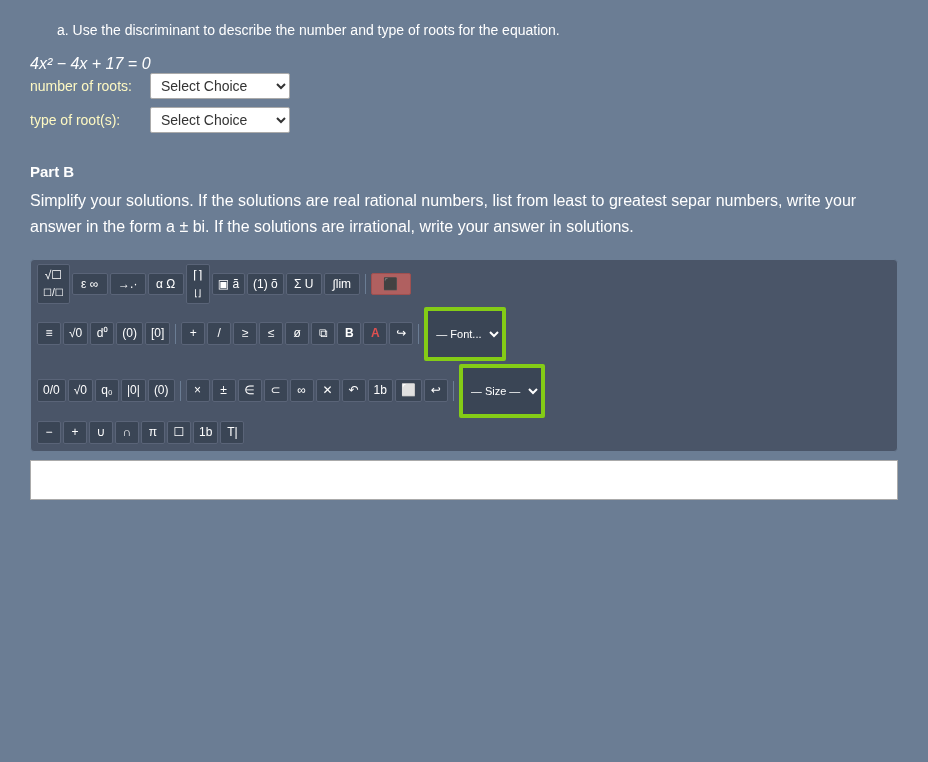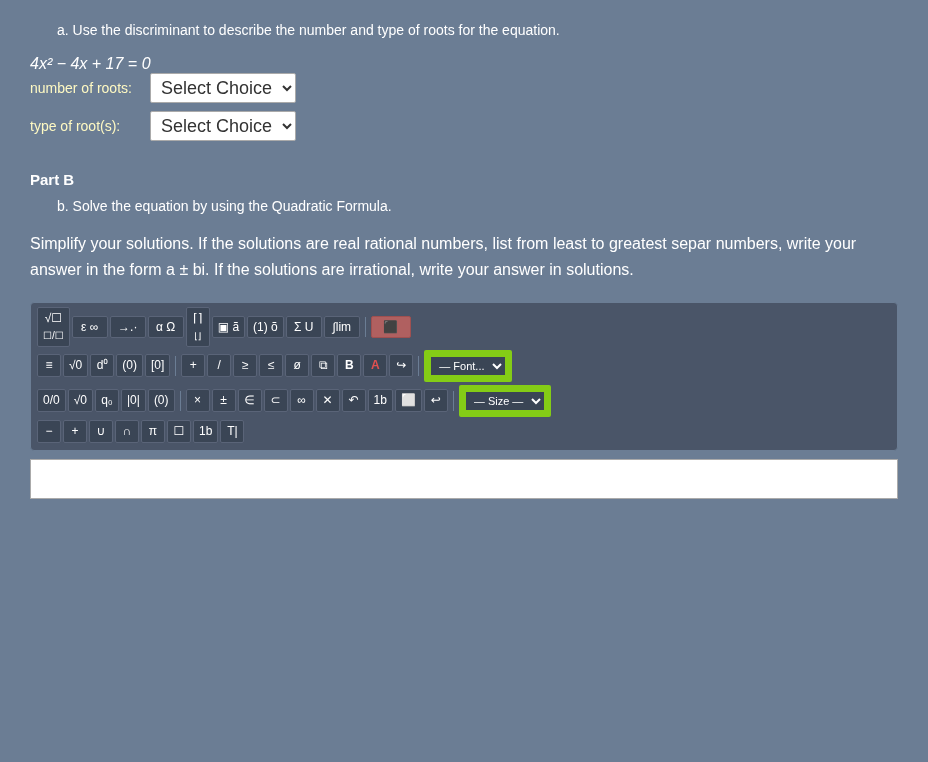--- a/index.html
+++ b/index.html
@@ -41,21 +41,21 @@
     }
     .dropdown-label {
       min-width: 120px;
       color: #fef9c3;
     }
     .dropdown-select {
       background: #fff;
       border: 1px solid #aaa;
       border-radius: 2px;
       padding: 3px 6px;
-      font-size: 18px;
+      font-size: 14px;
       color: #333;
       cursor: pointer;
       min-width: 140px;
       appearance: auto;
     }
     .part-b-section {
       margin-top: 30px;
     }
     .simplify-text {
       font-size: 16px;
@@ -98,25 +98,25 @@
       gap: 2px;
     }
     .tb-separator {
       width: 1px;
       height: 20px;
       background: #6b7d94;
       margin: 0 3px;
     }
     .font-dropdown, .size-dropdown {
       background: #3a4555;
-      border: 7px solid #84cc16;
+      border: 4px solid #84cc16;
       border-radius: 2px;
       color: #fff;
       font-size: 11px;
-      padding: 2px 4px;
+      padding: 16px 4px;
       cursor: pointer;
       min-width: 70px;
     }
     .answer-box {
       background: #fff;
       min-height: 40px;
       border: 1px solid #aaa;
       padding: 6px 8px;
     }
     .tb-btn-accent {
@@ -149,21 +149,20 @@
         <option>Select Choice</option>
         <option>real rational</option>
         <option>real irrational</option>
         <option>complex</option>
       </select>
     </div>
   </div>
 
   <div class="part-b-section">
     <div class="part-label">Part B</div>
-    <div class="question-text">b. Solve the equation by using the Quadratic Formula.</div>
     <div class="simplify-text">Simplify your solutions. If the solutions are real rational numbers, list from least to greatest separ numbers, write your answer in the form a ± bi. If the solutions are irrational, write your answer in solutions.</div>
 
     <div class="math-toolbar">
 
       <div class="toolbar-row">
         <div class="tb-group">
           <button class="tb-btn">√☐<br><span style="font-size:10px">☐/☐</span></button>
           <button class="tb-btn tb-btn-wide">ε ∞</button>
           <button class="tb-btn tb-btn-wide">→.·</button>
           <button class="tb-btn tb-btn-wide">α Ω</button>

